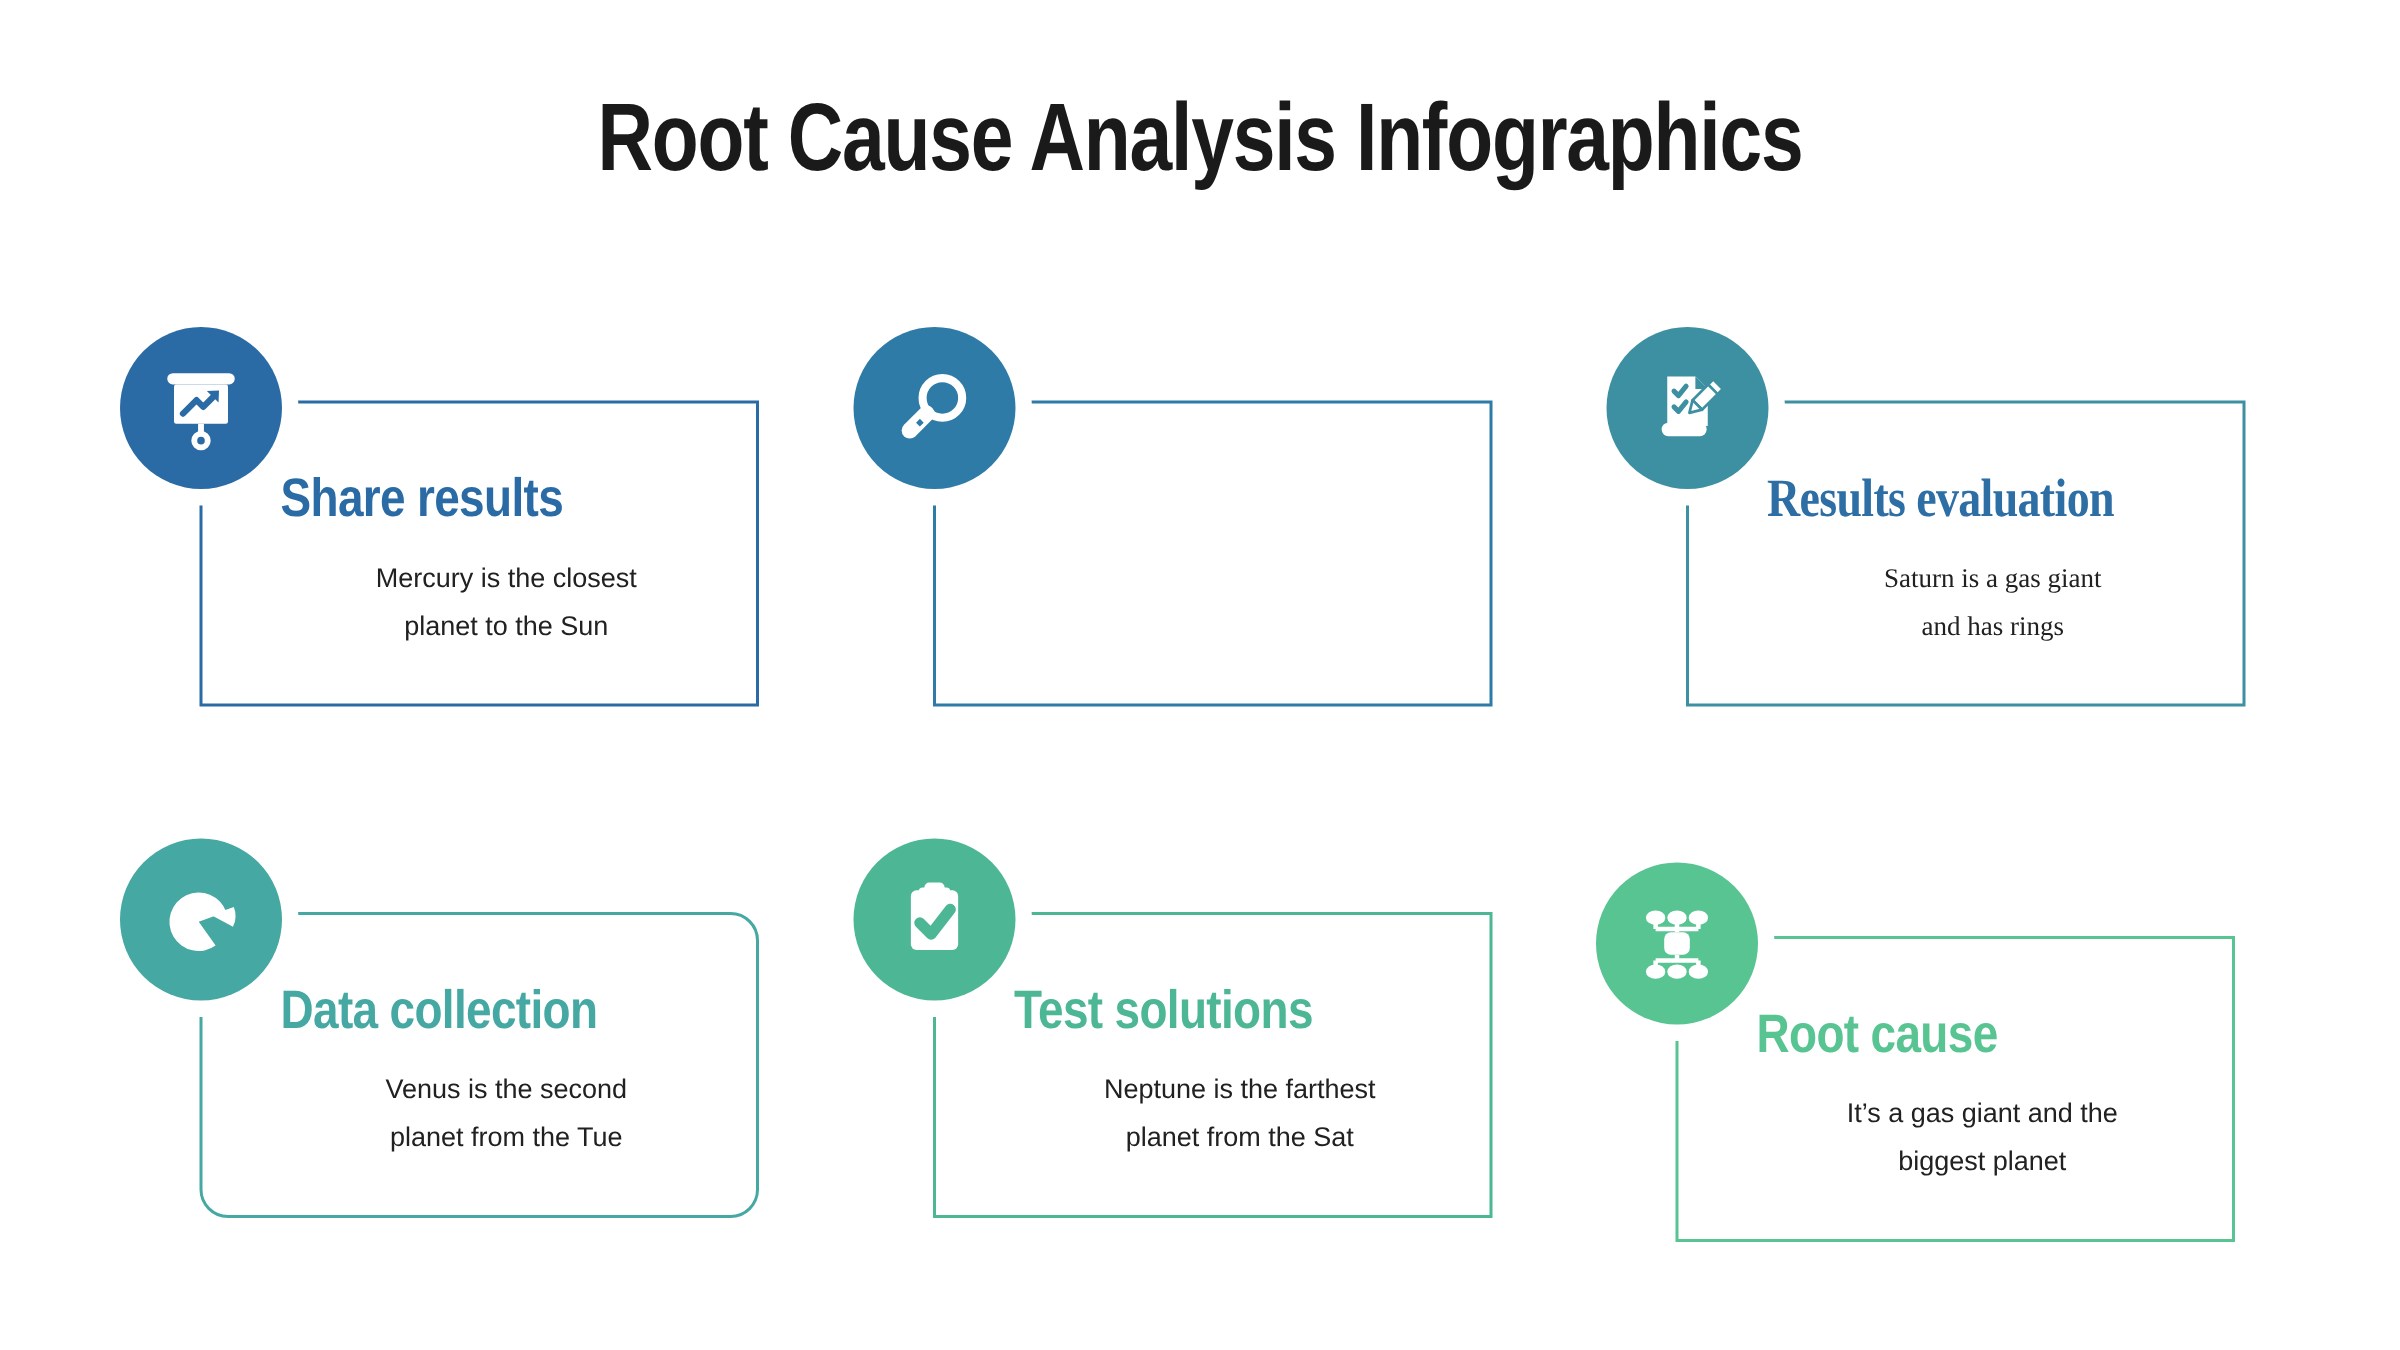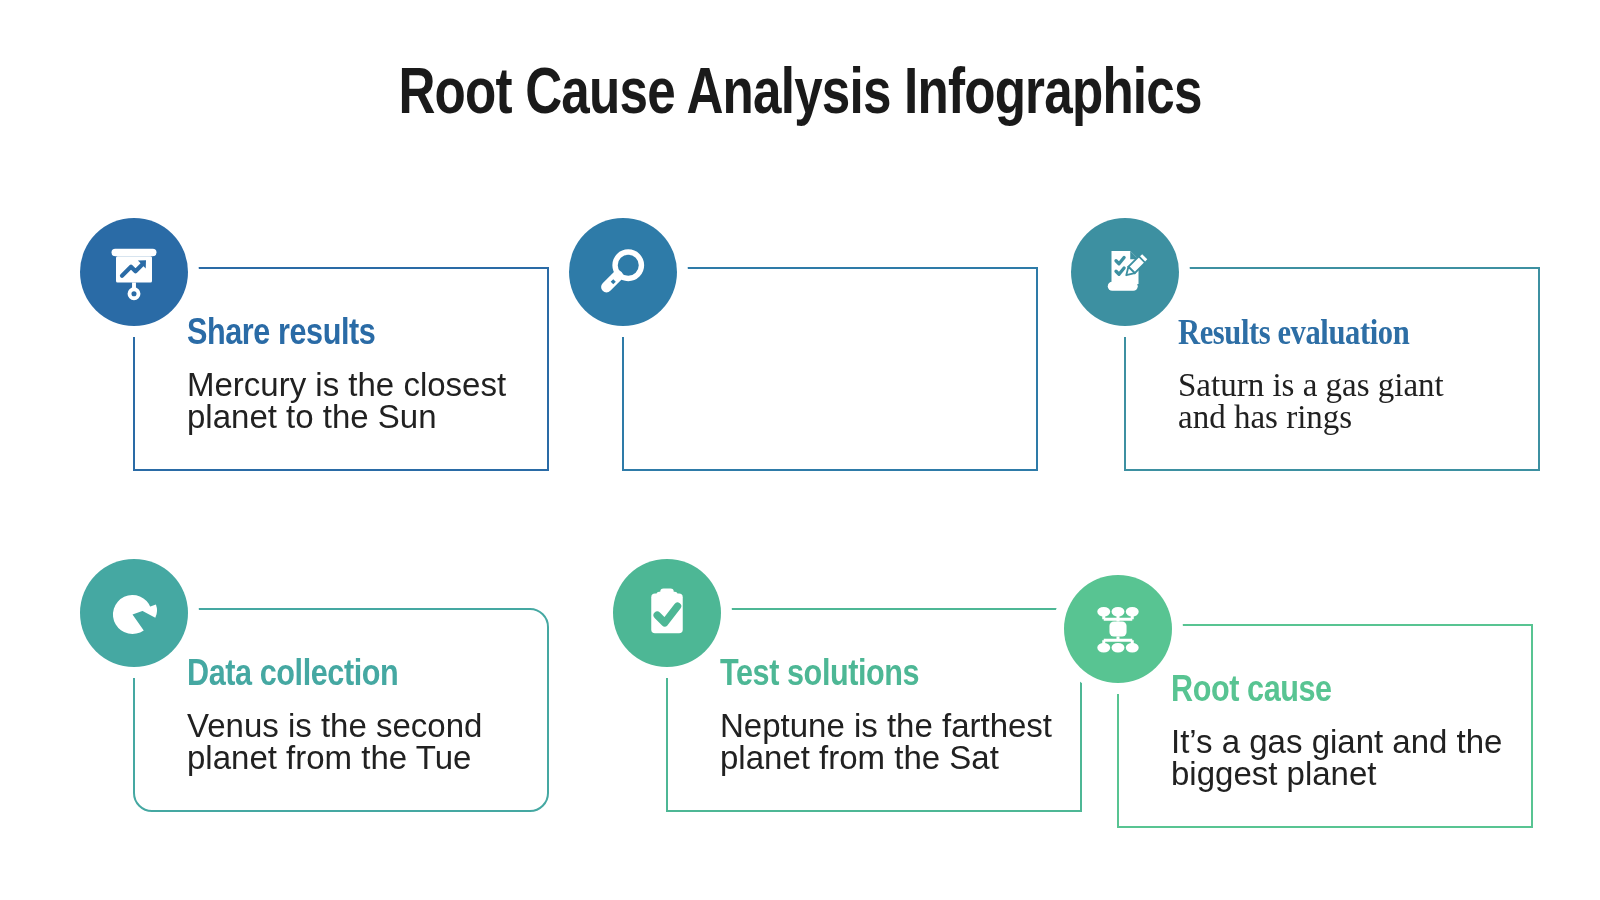--- a/index.html
+++ b/index.html
@@ -14,31 +14,31 @@
     font-weight: 700;
     color: var(--heading-color, #1a1a1a);
     transform: scaleX(0.80);
     transform-origin: center;
     letter-spacing: -1px;
     white-space: nowrap;
   }
 
   .card {
     position: absolute;
-    width: 416px;
+    width: 373px;
     height: 204px;
     border: 2.5px solid var(--accent, #2a6ba6);
     background: #ffffff;
     padding-left: 44px;
   }
   .card.c1 { left: 133px; top: 267px; }
   .card.c2 { left: 622px; top: 267px; }
   .card.c3 { left: 1124px; top: 267px; font-family: Liberation Serif, serif; }
   .card.c4 { left: 133px; top: 608px; border-radius: 19px; }
-  .card.c5 { left: 622px; top: 608px; margin-left: 44px; }
+  .card.c5 { left: 622px; top: 608px; }
   .card.c6 { left: 1117px; top: 608px; margin-top: 16px; }
 
   .icon-circle {
     position: absolute;
     left: -55px; top: -51px;
     width: 108px; height: 108px;
     border-radius: 50%;
     background: var(--accent, #2a6ba6);
     box-shadow: 0 0 0 11px #ffffff;
     display: flex; align-items: center; justify-content: center;
@@ -55,24 +55,25 @@
     font-size: 36px;
     font-weight: 700;
     color: var(--title-color, #2a6ba6);
     transform: scaleX(0.85);
     transform-origin: left center;
     letter-spacing: -0.5px;
     white-space: nowrap;
   }
   .card-desc {
     margin-top: 16px;
-    font-size: 33px;
+    font-size: 18px;
     line-height: 32px;
     color: var(--body-color, #212121);
     white-space: pre-line;
+    text-align: center;
   }
 </style>
 </head>
 <body style="--heading-color: #1a1a1a; --body-color: #212121; background: rgb(255, 255, 255);">
 
 <h1 class="page-title">Root Cause Analysis Infographics</h1>
 
 <div class="card c1" style="--accent: #2a6ba6; --title-color: #2a6ba6;">
   <div class="icon-circle">
     <svg viewBox="0 0 48 48" aria-hidden="true">

